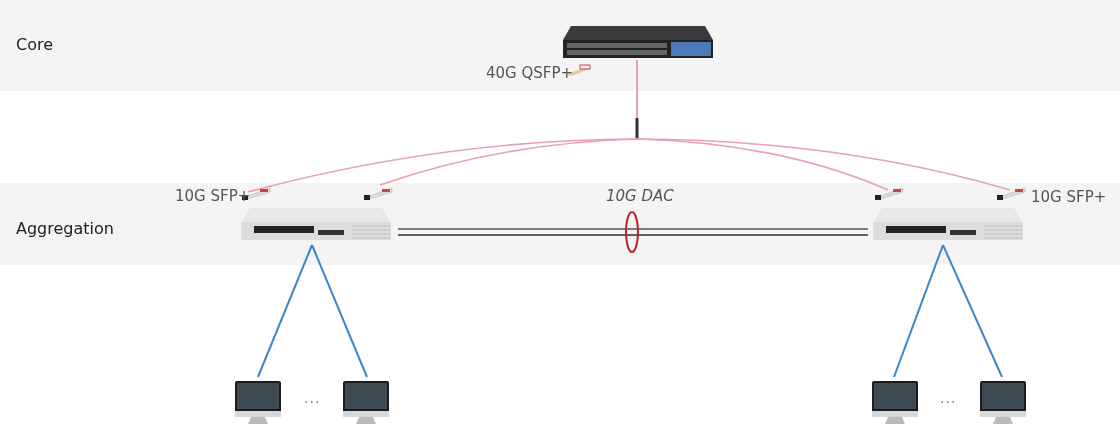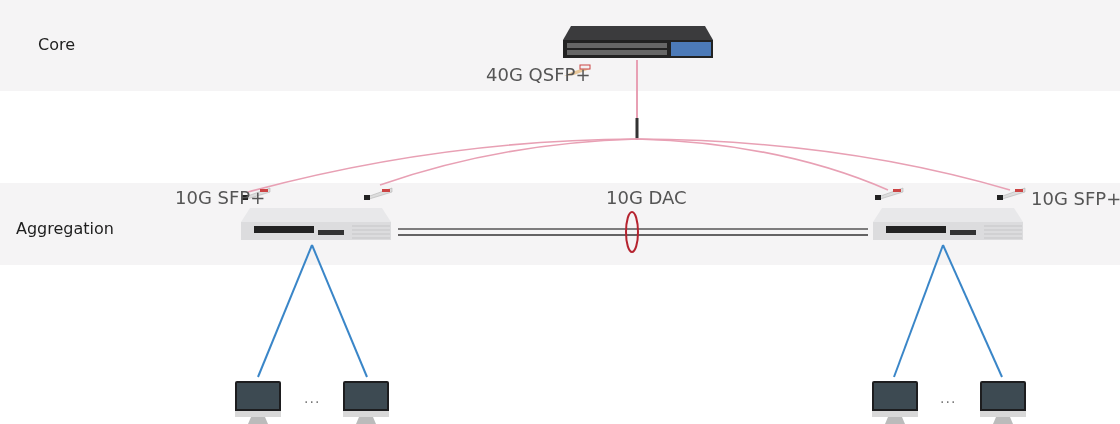--- a/index.html
+++ b/index.html
@@ -2,31 +2,31 @@
 <html><head>
 <meta charset="utf-8">
 <style>
   html, body { margin: 0; padding: 0; }
   body { width: 1120px; height: 424px; background: #ffffff; position: relative; overflow: hidden;
          font-family: "DejaVu Sans", "Liberation Sans", sans-serif; }
   .band { position: absolute; left: 0; width: 1120px; background: #f5f4f5; }
   .band-core { top: 0; height: 91px; }
   .band-agg { top: 183px; height: 82px; }
   .tier-label { position: absolute; left: 16px; font-size: 16px; color: #1e1e1e; }
-  .lbl { position: absolute; font-size: 18px; color: #555555; white-space: nowrap; }
+  .lbl { position: absolute; font-size: 15px; color: #555555; white-space: nowrap; }
   svg.wires { position: absolute; left: 0; top: 0; }
   .device { position: absolute; }
 </style>
 </head>
 <body>
 
 <div class="band band-core"></div>
 <div class="band band-agg"></div>
 
-<div class="tier-label" style="top:35px;margin-left:22px;">Core</div>
+<div class="tier-label" style="top:35px;">Core</div>
 <div class="tier-label" style="top:219px;">Aggregation</div>
 
 <svg class="wires" width="1120" height="424">
 
   <line x1="637" y1="60" x2="637" y2="124" stroke="#e8a0b4" stroke-width="2"></line>
   <rect x="635.5" y="118" width="3" height="22" fill="#333"></rect>
 
   <path d="M637 139 Q 440 140 248 192" fill="none" stroke="#e8a0b4" stroke-width="1.6"></path>
   <path d="M637 139 Q 500 143 380 185" fill="none" stroke="#e8a0b4" stroke-width="1.6"></path>
   <path d="M637 139 Q 780 143 888 190" fill="none" stroke="#e8a0b4" stroke-width="1.6"></path>
@@ -74,21 +74,21 @@
   <rect x="20" y="3" width="8" height="3" fill="#c44"></rect>
 </svg>
 <svg class="device" style="left:995px;top:186px;" width="32" height="14">
   <polygon points="2,12 30,2 30,6 4,14" fill="#ddd" stroke="#aaa" stroke-width="0.5"></polygon>
   <rect x="2" y="9" width="6" height="5" fill="#222"></rect>
   <rect x="20" y="3" width="8" height="3" fill="#c44"></rect>
 </svg>
 
 <div class="lbl" style="left:175px;top:187px;">10G SFP+</div>
 <div class="lbl" style="left:1031px;top:188px;">10G SFP+</div>
-<div class="lbl" style="left:606px;top:187px;">10G DAC</div>
+<div class="lbl" style="left:606px;top:187px;font-style:italic;">10G DAC</div>
 
 <svg class="device" style="left:240px;top:208px;" width="152" height="34">
   <polygon points="10,0 142,0 151,14 1,14" fill="#e8e8ea"></polygon>
   <rect x="1" y="14" width="150" height="18" fill="#dcdcde"></rect>
   <rect x="14" y="18" width="60" height="7" fill="#222"></rect>
   <rect x="78" y="22" width="26" height="5" fill="#333"></rect>
   <g stroke="#bbb" stroke-width="0.6">
     <line x1="112" y1="18" x2="150" y2="18"></line>
       <line x1="112" y1="22" x2="150" y2="22"></line>
     <line x1="112" y1="26" x2="150" y2="26"></line>

